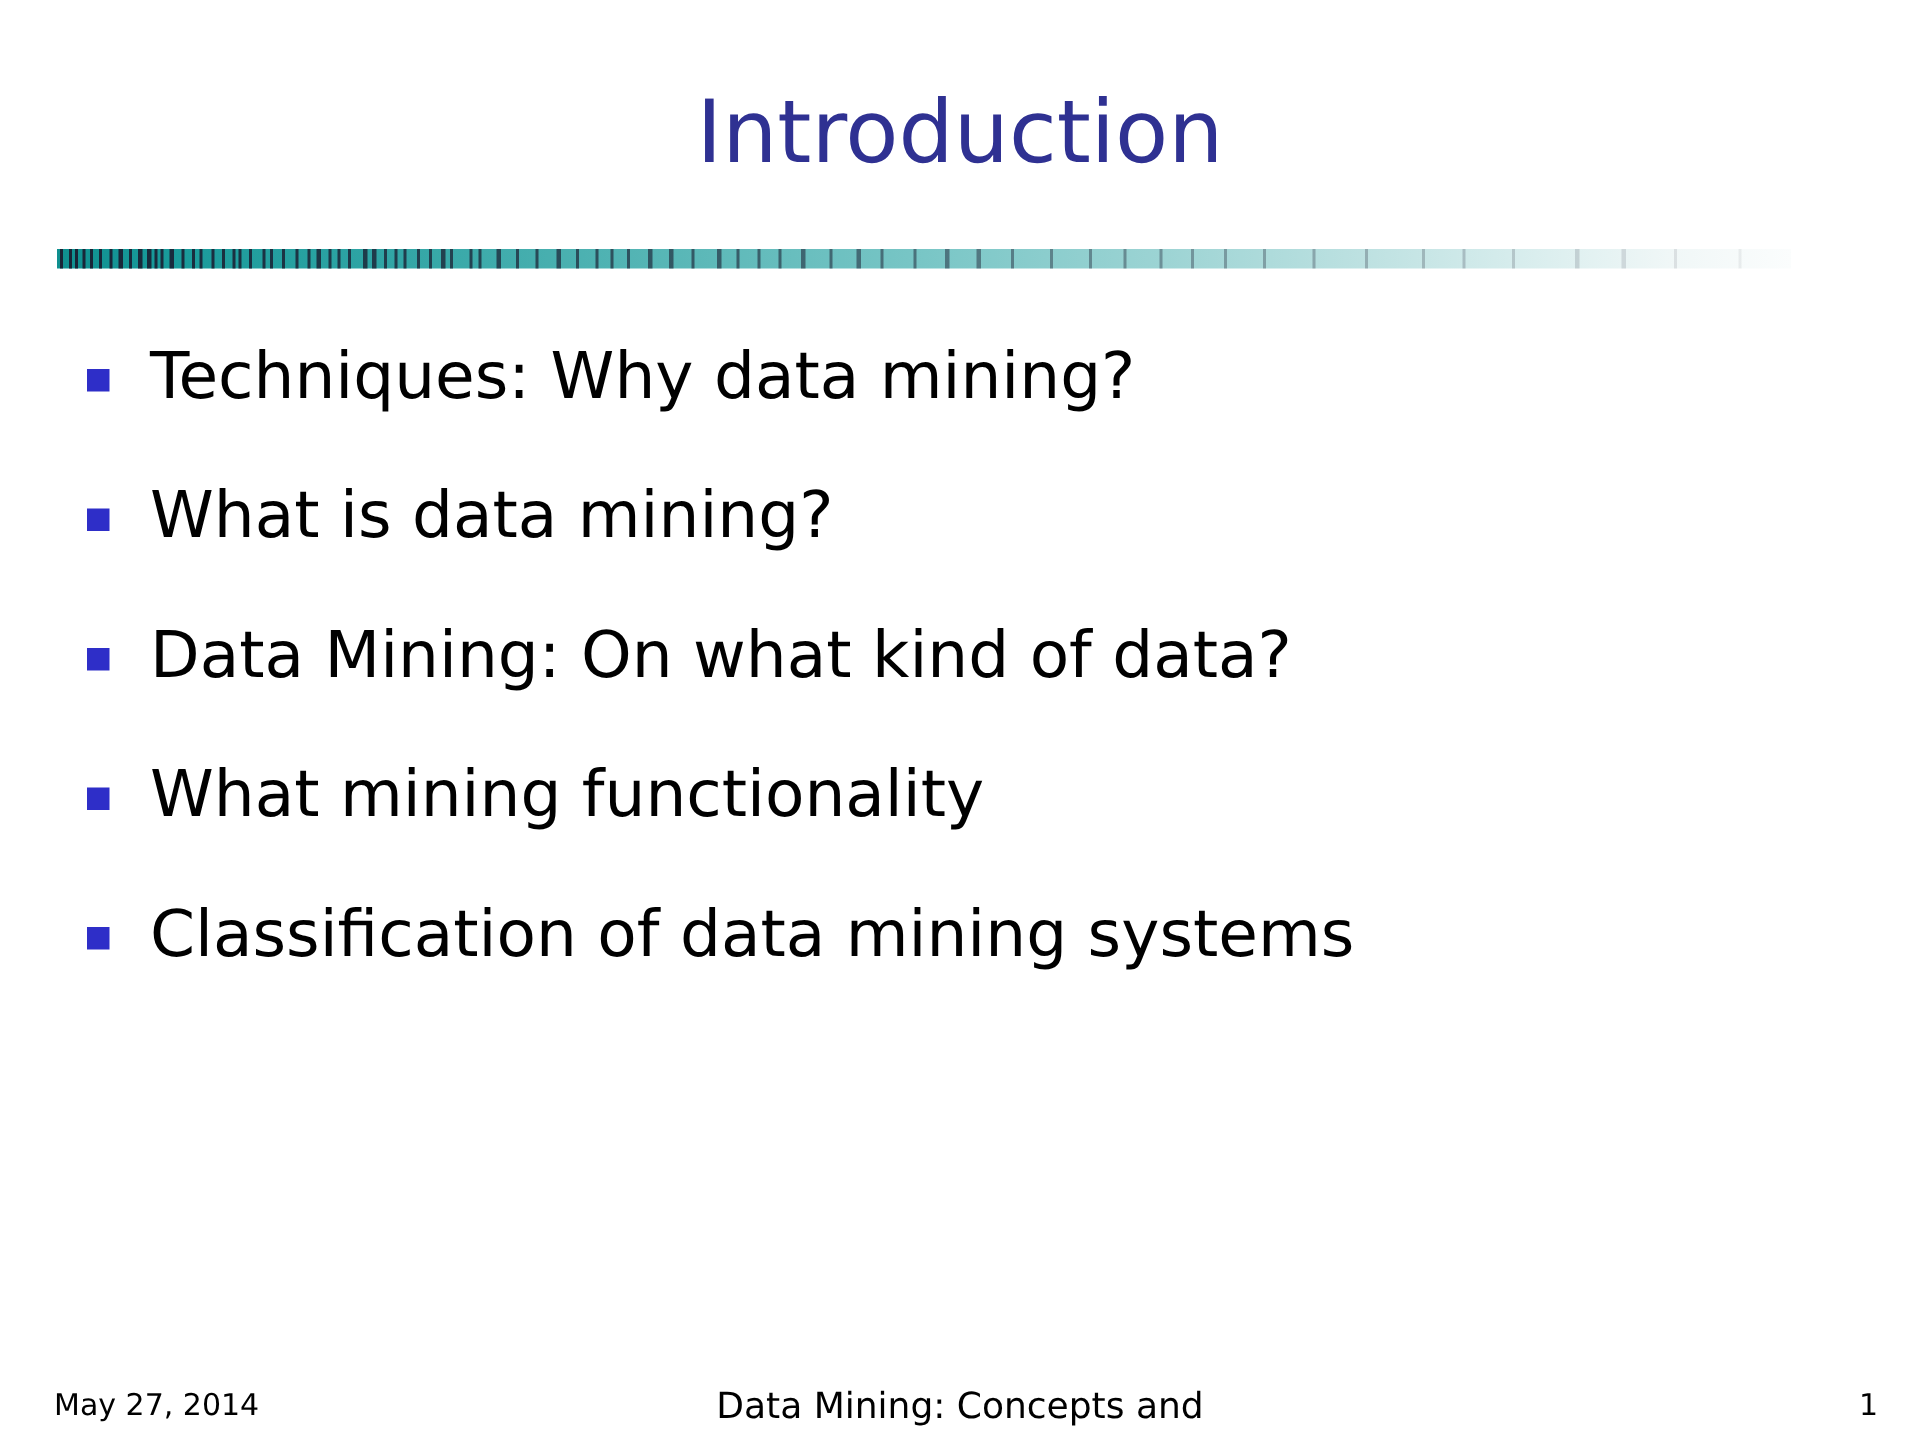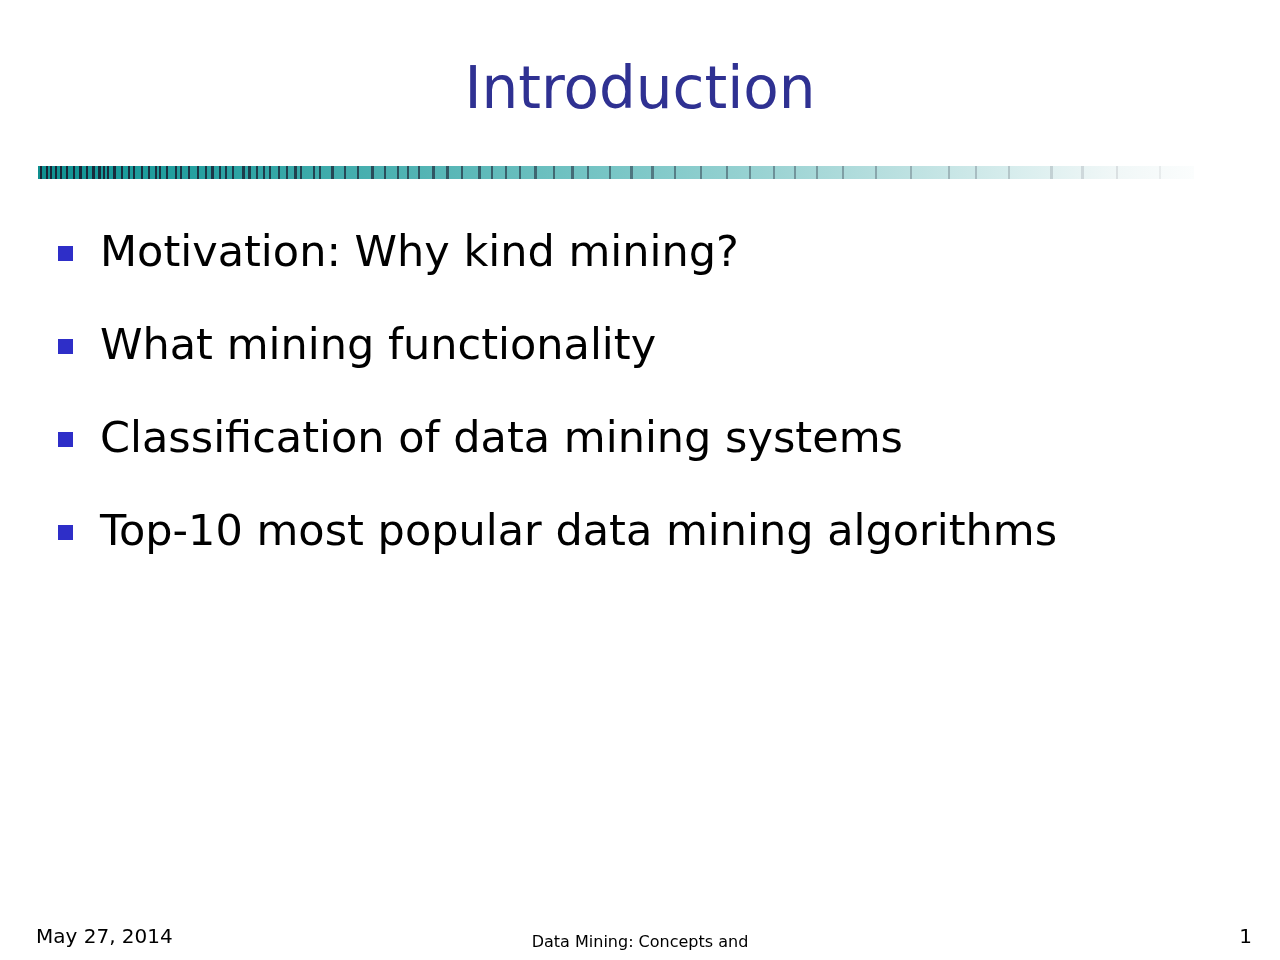--- a/index.html
+++ b/index.html
@@ -105,21 +105,21 @@
     color: #000000;
     white-space: nowrap;
   }
   .footer-center {
     position: absolute;
     left: 50%;
     transform: translateX(-50%);
     bottom: 8px;
     width: 420px;
     text-align: center;
-    font-size: 16px;
+    font-size: 24px;
     line-height: 1.25;
     color: #000000;
   }
   .footer-page {
     position: absolute;
     right: 28px;
     bottom: 12px;
     font-size: 20px;
     color: #000000;
   }
@@ -214,33 +214,37 @@
         <div class="tick" style="left: 1012.3px; width: 3px; background: rgb(26, 26, 46); opacity: 0.149;"></div>
         <div class="tick" style="left: 1042.7px; width: 3px; background: rgb(26, 26, 46); opacity: 0.126;"></div>
         <div class="tick" style="left: 1077.7px; width: 2px; background: rgb(26, 26, 46); opacity: 0.1;"></div>
         <div class="tick" style="left: 1120.8px; width: 2px; background: rgb(26, 26, 46); opacity: 0.067;"></div>
       </div>
   </div>
 
   <div class="bullets" id="bullet-list">
       <div class="bullet-row">
         <div class="bullet-marker" style="background: rgb(46, 46, 200);"></div>
-        <div class="bullet-text">Motivation: Why kind mining?</div>
+        <div class="bullet-text">Techniques: Why data mining?</div>
+      </div>
+      <div class="bullet-row">
+        <div class="bullet-marker" style="background: rgb(46, 46, 200);"></div>
+        <div class="bullet-text">What is data mining?</div>
+      </div>
+      <div class="bullet-row">
+        <div class="bullet-marker" style="background: rgb(46, 46, 200);"></div>
+        <div class="bullet-text">Data Mining: On what kind of data?</div>
       </div>
       <div class="bullet-row">
         <div class="bullet-marker" style="background: rgb(46, 46, 200);"></div>
         <div class="bullet-text">What mining functionality</div>
       </div>
       <div class="bullet-row">
         <div class="bullet-marker" style="background: rgb(46, 46, 200);"></div>
         <div class="bullet-text">Classification of data mining systems</div>
-      </div>
-      <div class="bullet-row">
-        <div class="bullet-marker" style="background: rgb(46, 46, 200);"></div>
-        <div class="bullet-text">Top-10 most popular data mining algorithms</div>
       </div>
     </div>
 
   <div class="footer-date">May 27, 2014</div>
 
   <div class="footer-center">
     <div>Data Mining: Concepts and</div>
   </div>
 
   <div class="footer-page">1</div>

